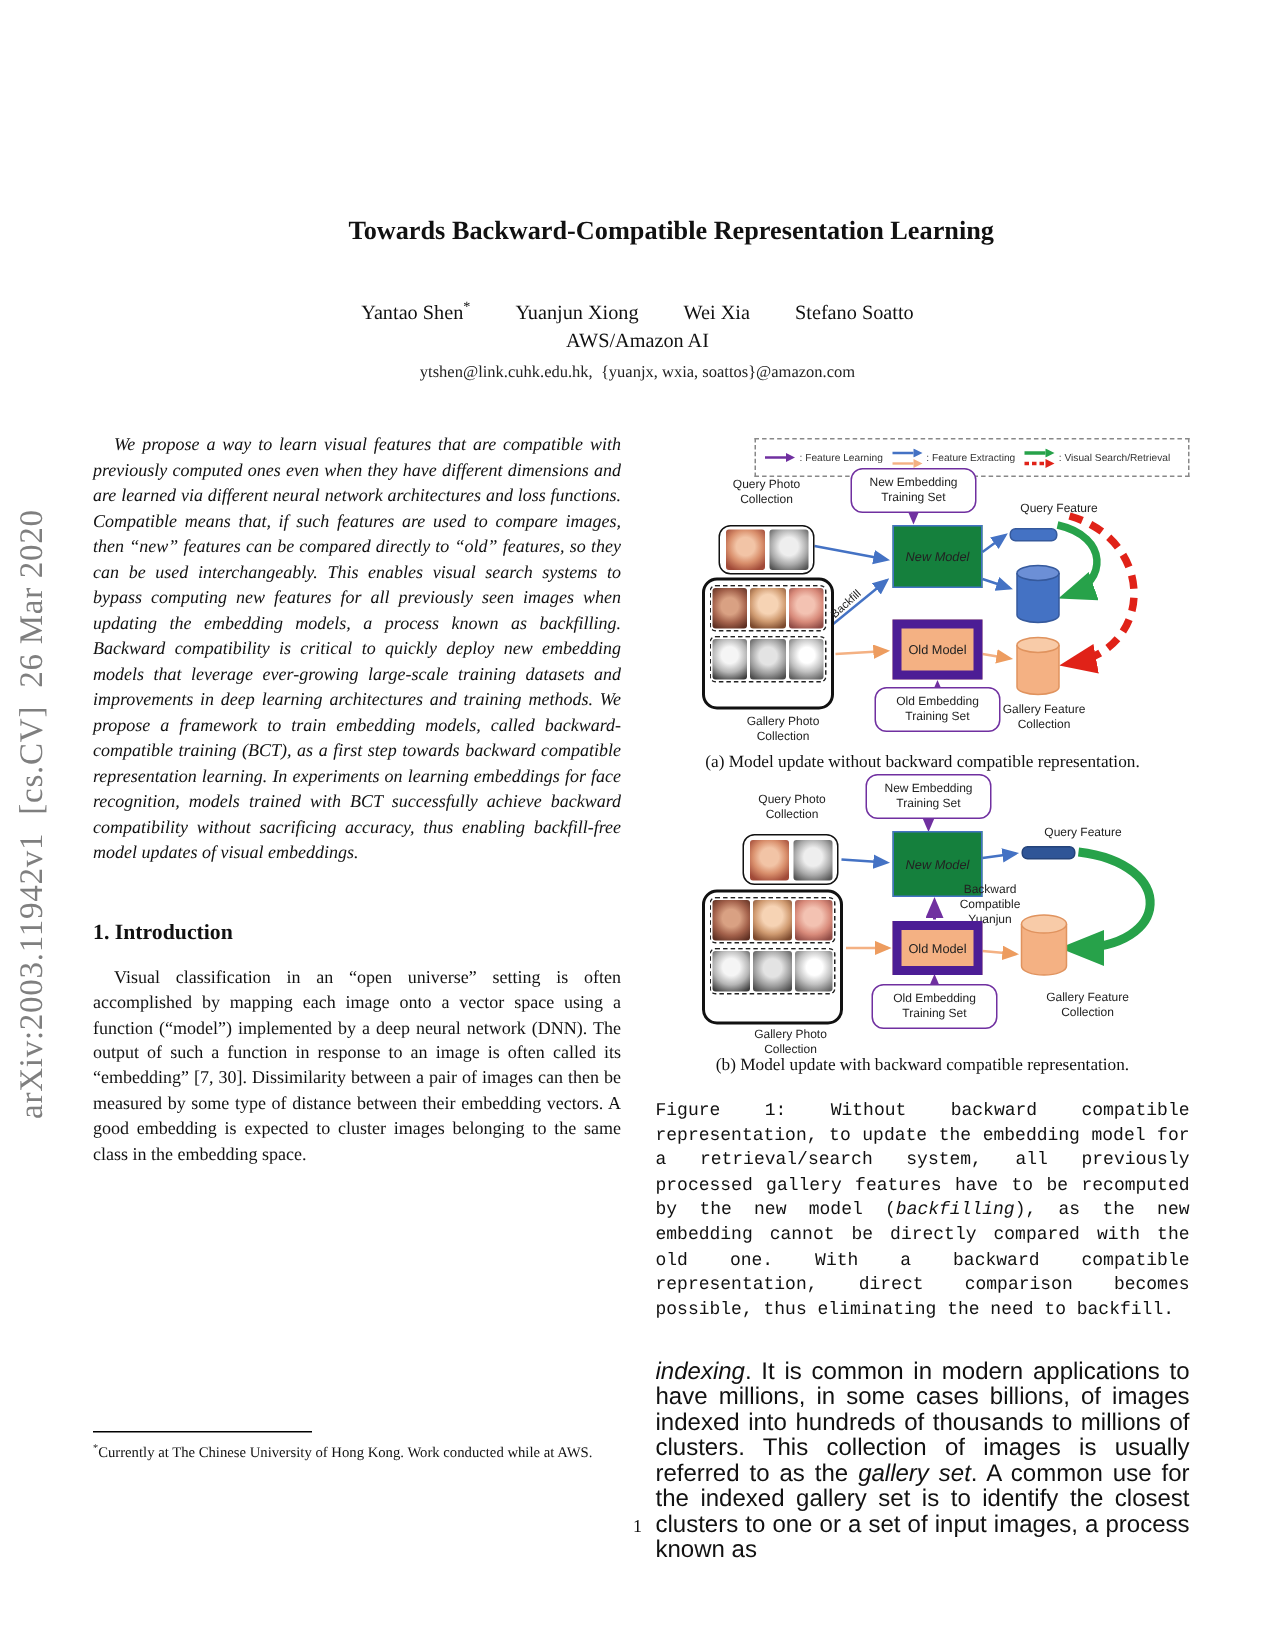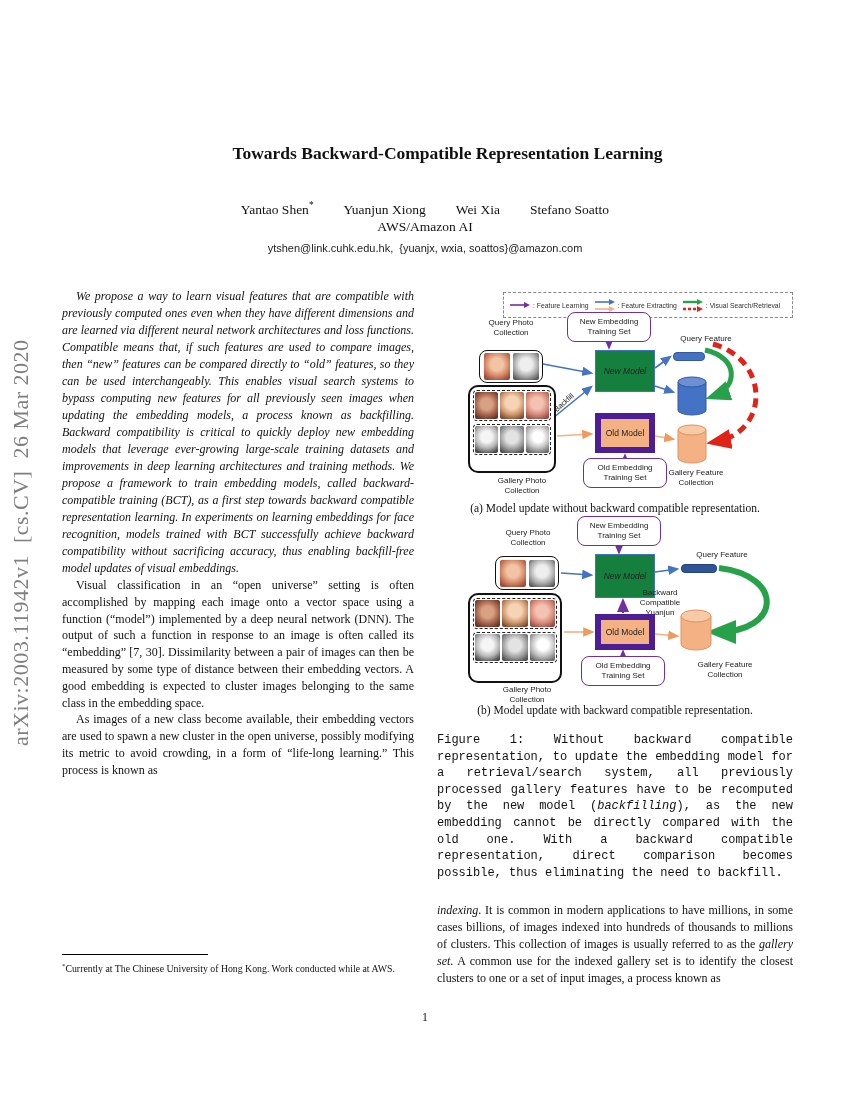--- a/index.html
+++ b/index.html
@@ -19,21 +19,21 @@
     position:absolute;left:0;right:0;top:143px;text-align:center;
     font-size:17.5px;font-weight:bold;padding-left:45px;
   }
   .authors-row{
     position:absolute;left:0;right:0;top:200px;display:flex;justify-content:center;gap:30px;
     font-size:13.5px;
   }
   .affiliation{position:absolute;left:0;right:0;top:219px;text-align:center;font-size:13.5px;}
   .emails{
     position:absolute;left:0;right:0;top:242px;text-align:center;
-    font-family:Liberation Sans, sans-serif;font-size:11px;white-space:pre;color:#222;
+    font-family:Liberation Serif, serif;font-size:11px;white-space:pre;color:#222;
   }
   
   .left-col{position:absolute;left:62px;top:288px;width:352px;}
   .right-col{position:absolute;left:437px;top:288px;width:356px;}
   .abs-heading{text-align:center;font-size:14px;font-weight:bold;margin:8px 0 14px 0;}
   .abs-text{
     font-style:italic;font-size:12px;line-height:17px;text-align:justify;
     text-indent:14px;margin:0;
   }
   .sec-heading{font-size:14.5px;font-weight:bold;margin:37px 0 12px 0;}
@@ -88,44 +88,44 @@
   .leg-item{display:flex;align-items:center;gap:2px;}
   .leg-icons{display:flex;flex-direction:column;gap:1px;}
   .backfill-label{
     position:absolute;left:118px;top:116px;font-size:7.5px;color:#222;
     transform:rotate(-42deg);transform-origin:left center;
   }
   .subcap{position:absolute;left:0;width:356px;text-align:center;font-size:11.5px;
     font-family:"Liberation Serif", serif;}
   .figcap{position:absolute;left:0;top:444px;width:356px;font-size:12px;line-height:16.6px;
     text-align:justify;font-family:Liberation Mono, monospace;}
-  .right-par{position:absolute;left:0;top:602px;width:356px;font-size:12px;line-height:17px;
-    text-align:justify;font-family:Liberation Serif, serif;}
+  .right-par{position:absolute;left:0;top:602px;width:356px;font-size:16px;line-height:17px;
+    text-align:justify;font-family:Liberation Sans, sans-serif;}
   .it{font-style:italic;}
   .page-number{position:absolute;left:0;right:0;top:1010px;text-align:center;font-size:12px;}
 </style>
 </head>
 <body>
 
 <div class="arxiv-watermark">arXiv:2003.11942v1  [cs.CV]  26 Mar 2020</div>
 
 <div class="paper-title">Towards Backward-Compatible Representation Learning</div>
 <div class="authors-row">
   <span><span>Yantao Shen</span><sup>*</sup></span>
   <span><span>Yuanjun Xiong</span><sup></sup></span>
   <span><span>Wei Xia</span><sup></sup></span>
   <span><span>Stefano Soatto</span><sup></sup></span>
 </div>
 <div class="affiliation">AWS/Amazon AI</div>
 <div class="emails">ytshen@link.cuhk.edu.hk,  {yuanjx, wxia, soattos}@amazon.com</div>
 
 <div class="left-col">
   <p class="abs-text">We propose a way to learn visual features that are compatible with previously computed ones even when they have different dimensions and are learned via different neural network architectures and loss functions. Compatible means that, if such features are used to compare images, then “new” features can be compared directly to “old” features, so they can be used interchangeably. This enables visual search systems to bypass computing new features for all previously seen images when updating the embedding models, a process known as backfilling. Backward compatibility is critical to quickly deploy new embedding models that leverage ever-growing large-scale training datasets and improvements in deep learning architectures and training methods. We propose a framework to train embedding models, called backward-compatible training (BCT), as a first step towards backward compatible representation learning. In experiments on learning embeddings for face recognition, models trained with BCT successfully achieve backward compatibility without sacrificing accuracy, thus enabling backfill-free model updates of visual embeddings.</p>
+  <div class="sec-heading">1. Introduction</div>
   <p class="body-par">Visual classification in an “open universe” setting is often accomplished by mapping each image onto a vector space using a function (“model”) implemented by a deep neural network (DNN). The output of such a function in response to an image is often called its “embedding” [7, 30]. Dissimilarity between a pair of images can then be measured by some type of distance between their embedding vectors. A good embedding is expected to cluster images belonging to the same class in the embedding space.</p>
-  <p class="body-par">As images of a new class become available, their embedding vectors are used to spawn a new cluster in the open universe, possibly modifying its metric to avoid crowding, in a form of “life-long learning.” This process is known as</p>
   <div class="footnote">
     <div class="rule"></div>
     <div><sup>*</sup><span>Currently at The Chinese University of Hong Kong. Work conducted while at AWS.</span></div>
   </div>
 </div>
 
 <div class="right-col">
 
   <div class="fig" style="top:2px;height:212px;">
     <svg class="arrow-layer" width="356" height="212" viewBox="0 0 356 212">

